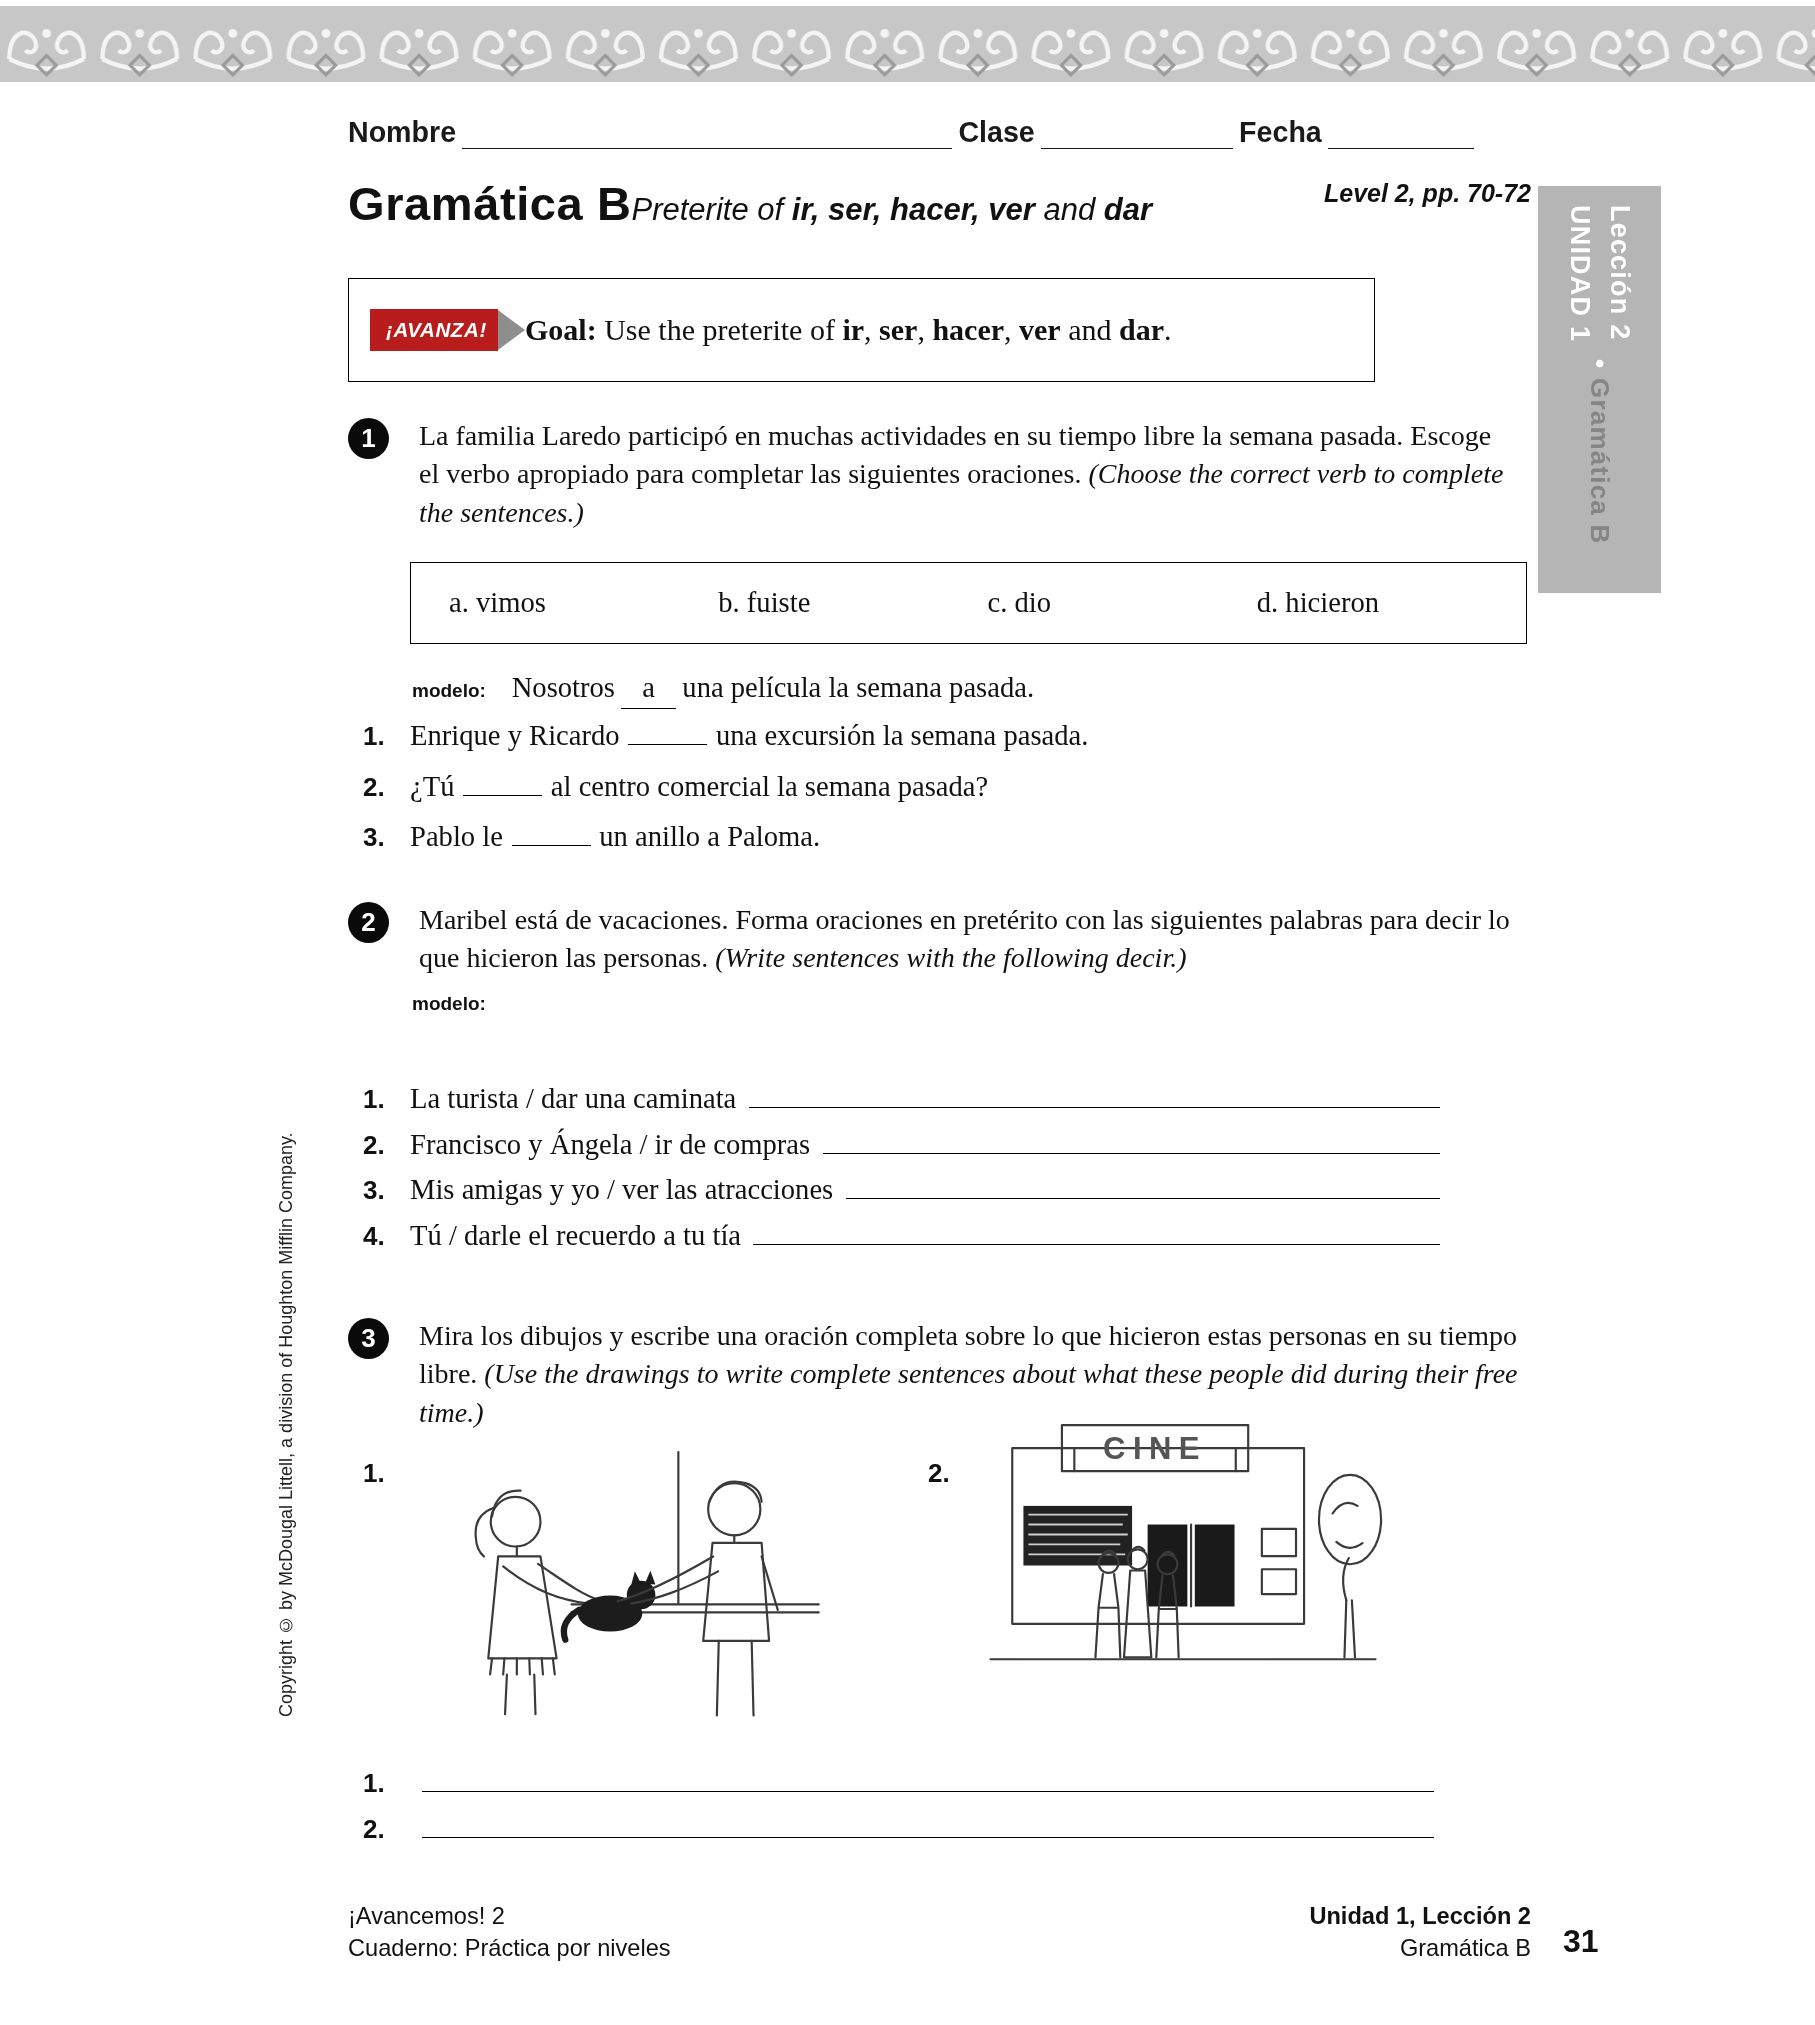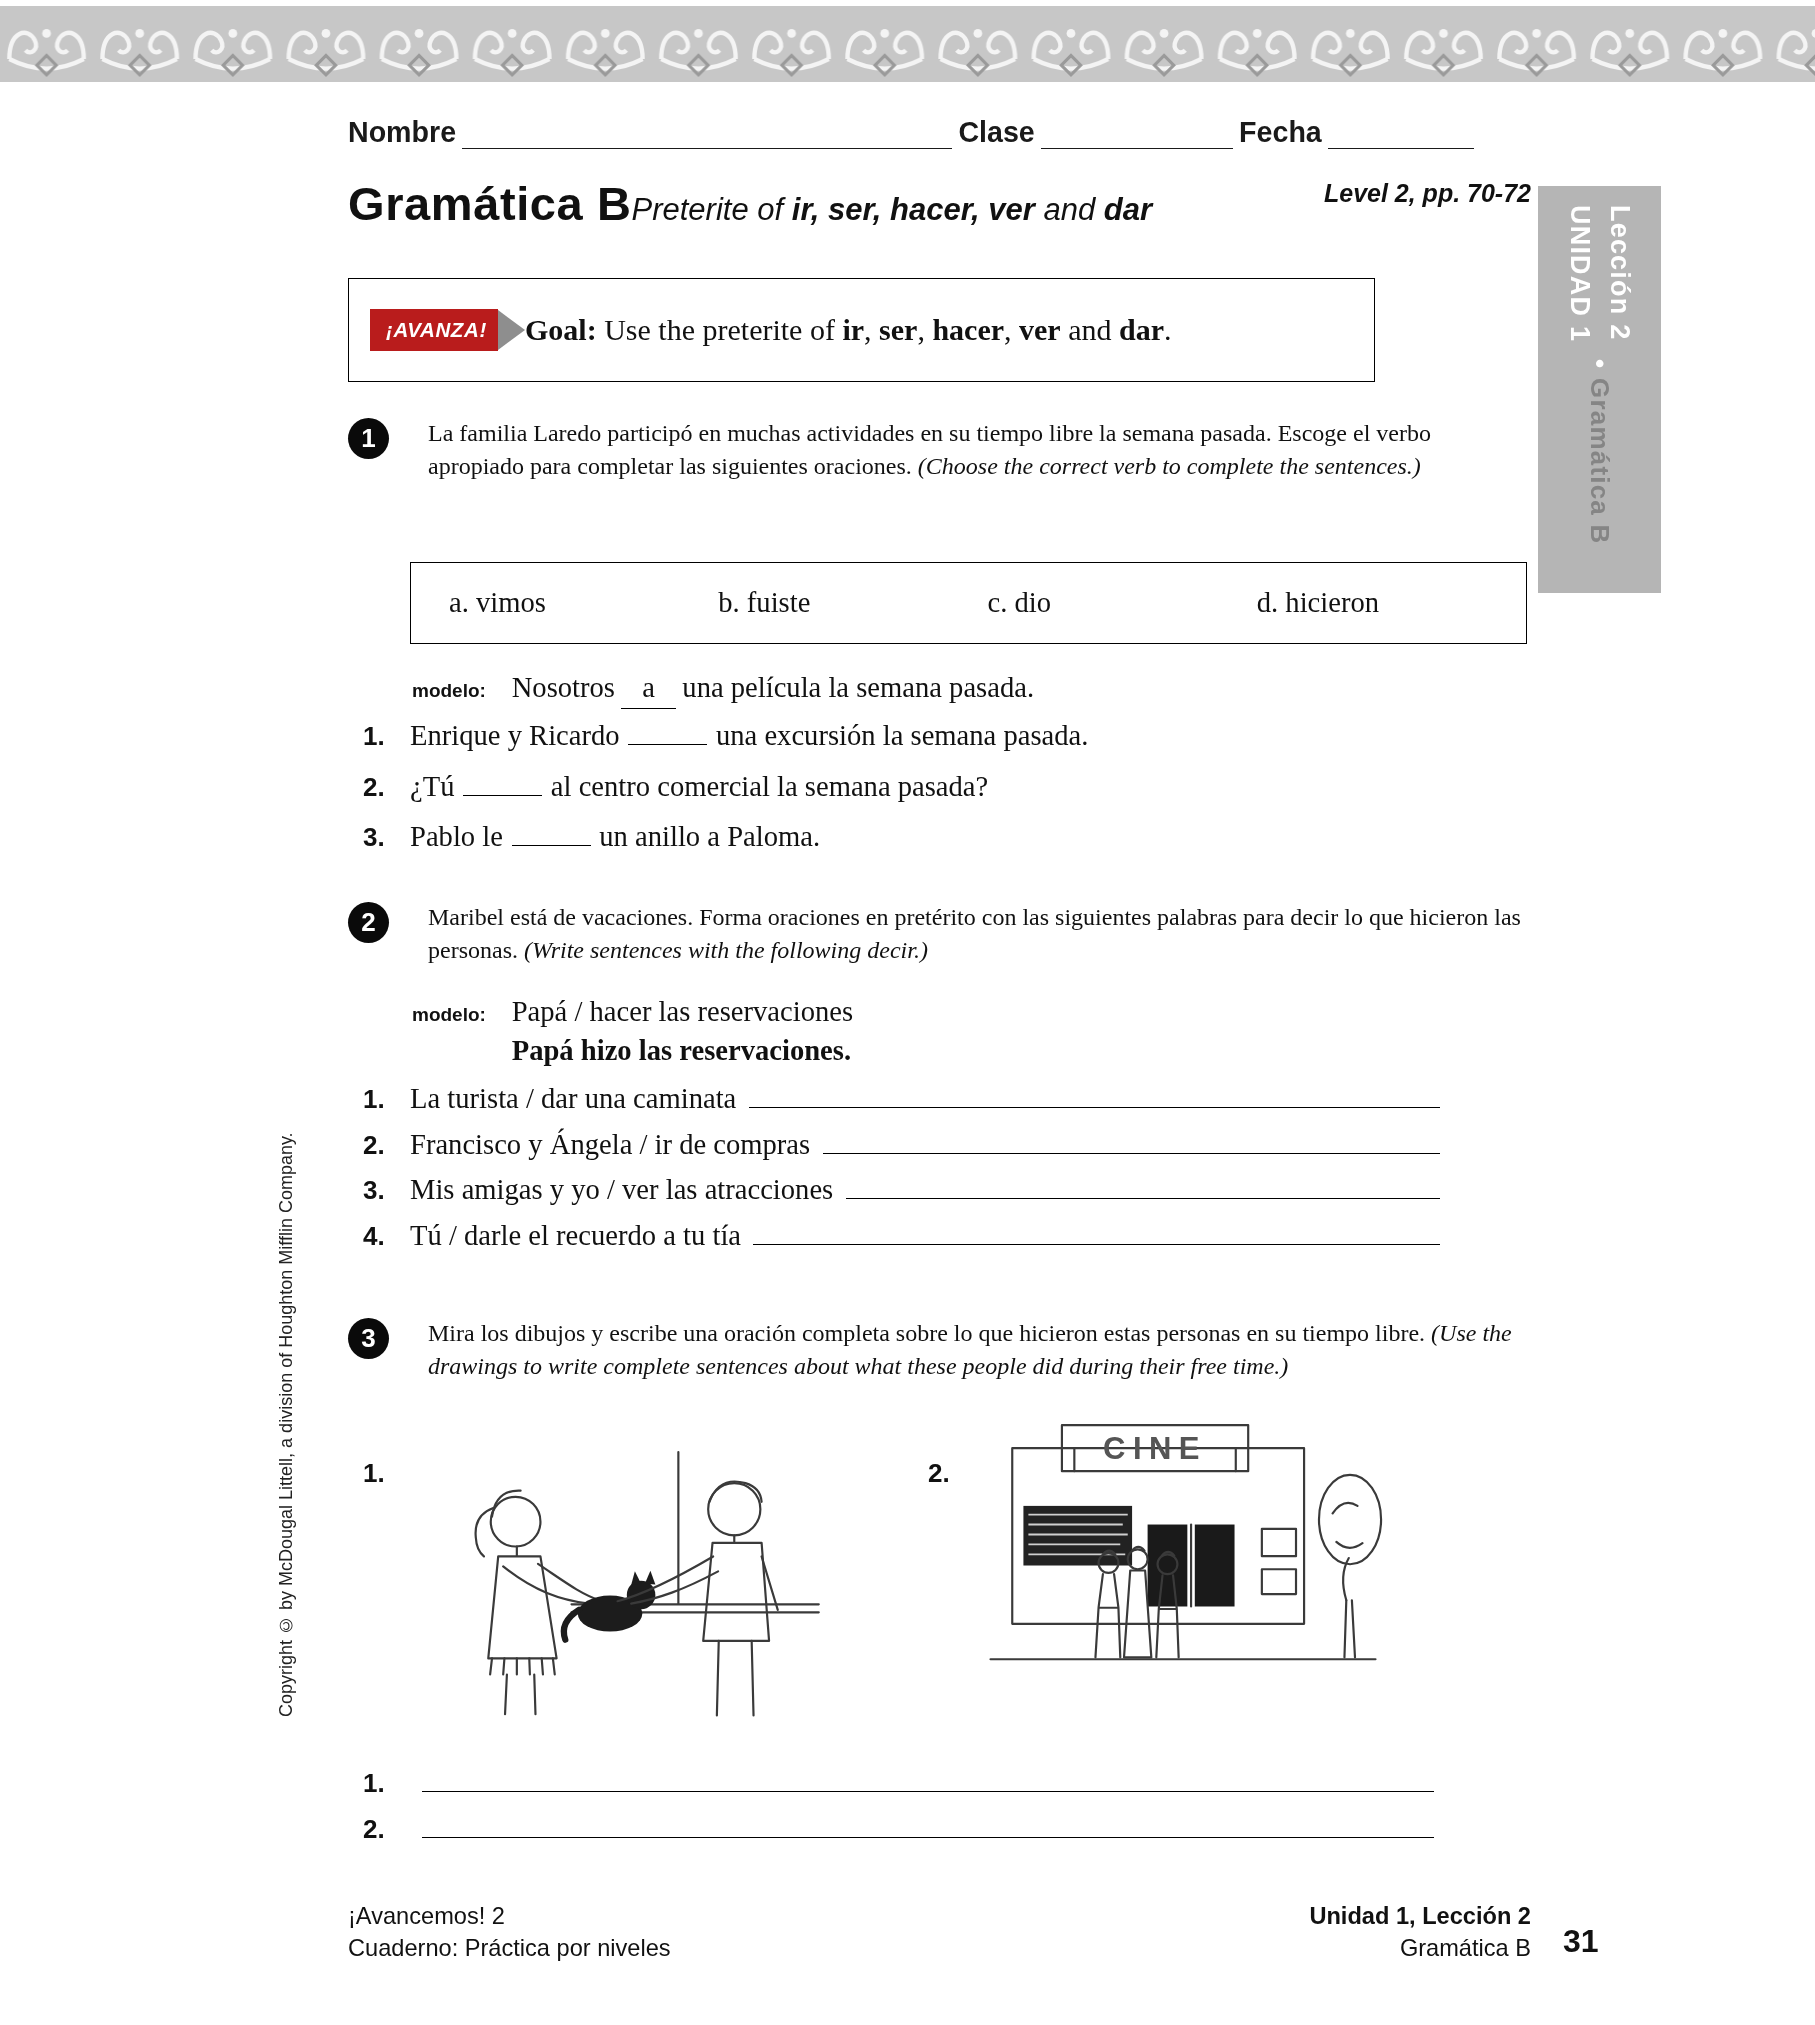--- a/index.html
+++ b/index.html
@@ -60,21 +60,21 @@
   .avanza-arrow { width:0; height:0; border-top:20.5px solid transparent; border-bottom:20.5px solid transparent; border-left:27px solid #8e8e8e; }
   .goal-text { font-size:30px; }
 
   
   .exercise { position:absolute; display:flex; }
   .ex-circle {
     width:41px; height:41px; border-radius:50%; background:#0a0a0a; color:#fff;
     font-family:"Liberation Sans", sans-serif; font-weight:bold; font-size:26px;
     display:flex; align-items:center; justify-content:center; flex-shrink:0; margin-top:1.2px;
   }
-  .ex-body { margin-left:39px; font-size:24px; line-height:1.37; width:1099px; }
+  .ex-body { margin-left:30px; font-size:28px; line-height:1.37; width:1099px; }
 
   .word-bank {
     position:absolute; left:410px; top:562px; width:1117px; height:82px; border:1.9px solid #000;
     display:grid; grid-template-columns:repeat(4,1fr); align-items:center; padding-left:38px; font-size:28.6px;
   }
 
   .modelo { position:absolute; display:flex; align-items:baseline; }
   .modelo-label { font-family:"Liberation Sans", sans-serif; font-weight:bold; font-size:19px; width:86px; flex-shrink:0; }
   .modelo-body { font-size:28.6px; margin-left:13.7px; line-height:1.35; }
   .model-blank { display:inline-block; min-width:55px; text-align:center; border-bottom:1.9px solid #000; margin:0 6.2px; }
@@ -197,24 +197,20 @@
     </div>
   </div>
 
   <div class="exercise" style="left:348px; top:901px;">
     <div class="ex-circle">2</div>
     <div class="ex-body"><span>Maribel está de vacaciones. Forma oraciones en pretérito con las siguientes palabras para decir lo que hicieron las personas. </span><span class="en i">(Write sentences with the following decir.)</span></div>
   </div>
 
   <div class="modelo" style="left:412px; top:993px;">
     <span class="modelo-label">modelo:</span>
-    <span class="modelo-body">
-      <span style="display:block;">Papá / hacer las reservaciones</span>
-      <span style="display:block;" class="b">Papá hizo las reservaciones.</span>
-    </span>
   </div>
 
   <div class="items items-tight" style="left:363px; top:1083px; width:1077px;">
     <div class="item-row">
       <span class="item-num">1.</span>
       <span class="item-text">La turista / dar una caminata</span>
       <span class="fill-line"></span>
     </div>
     <div class="item-row">
       <span class="item-num">2.</span>

